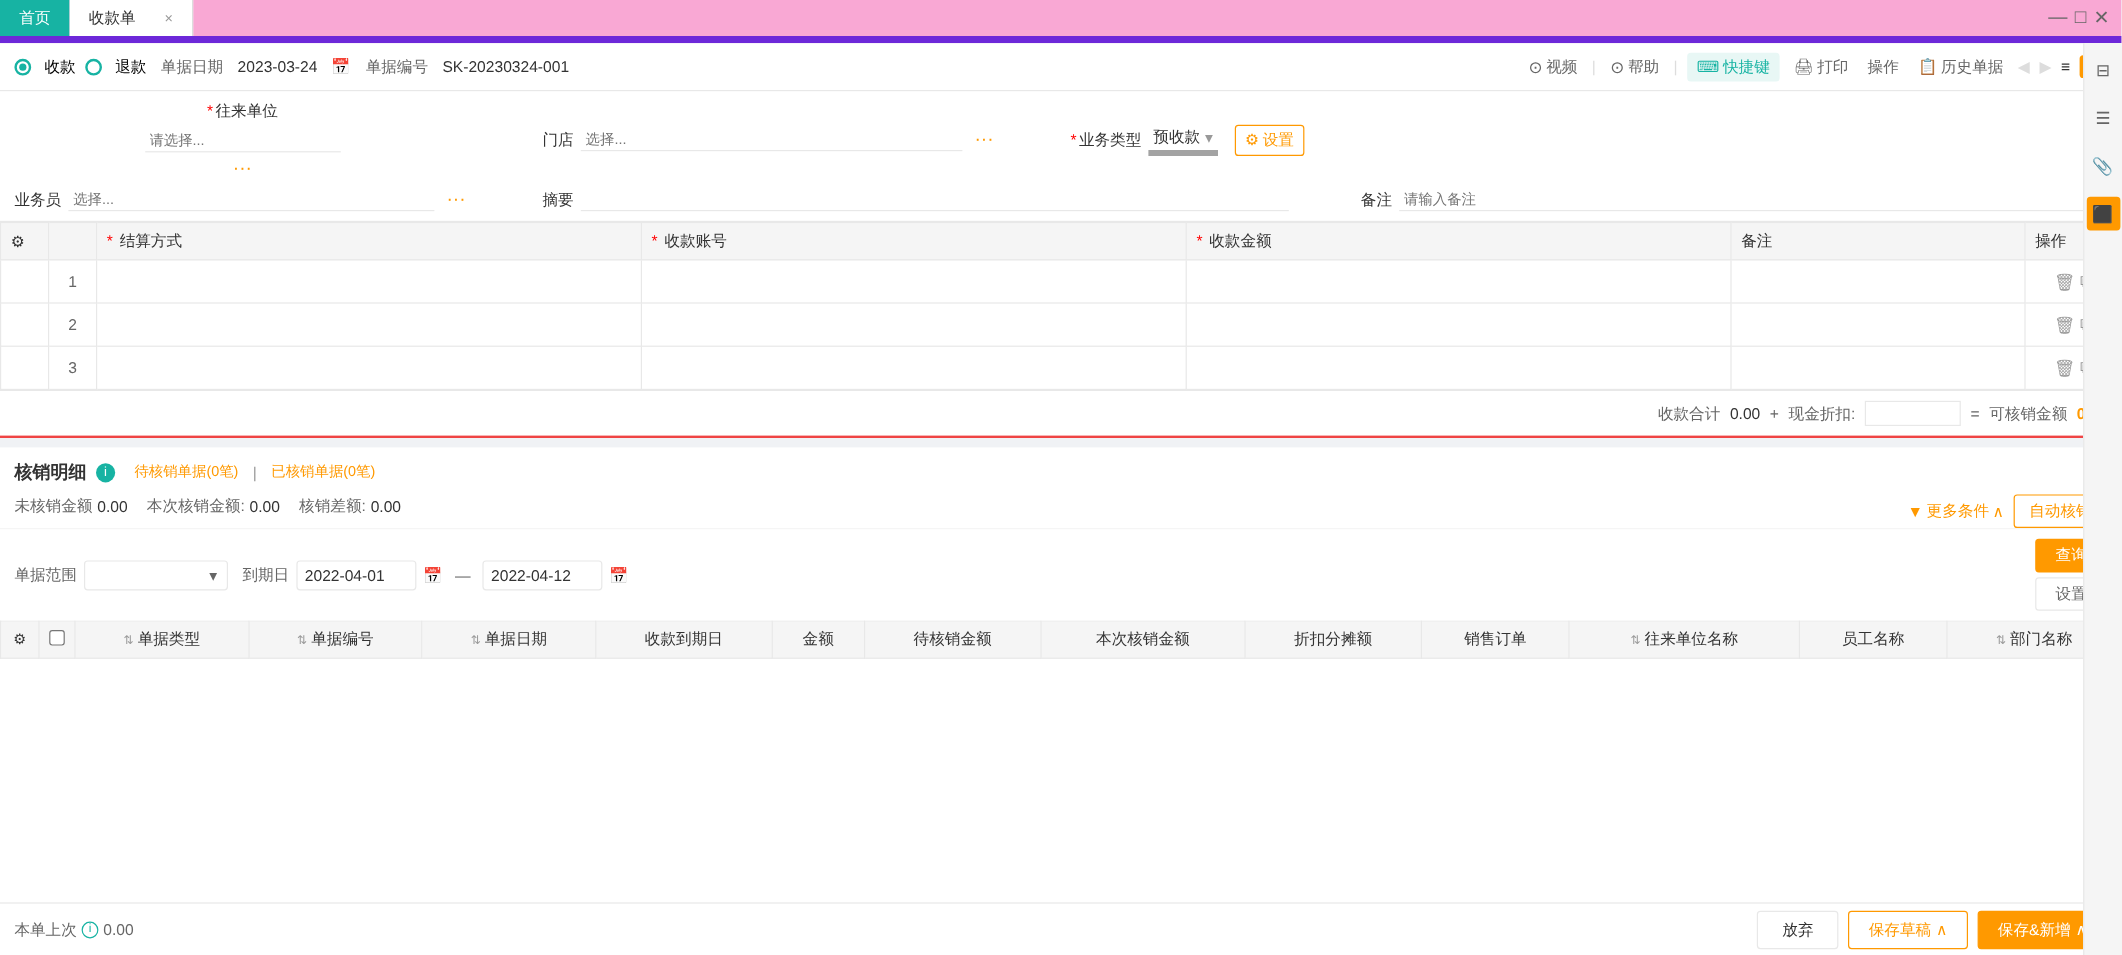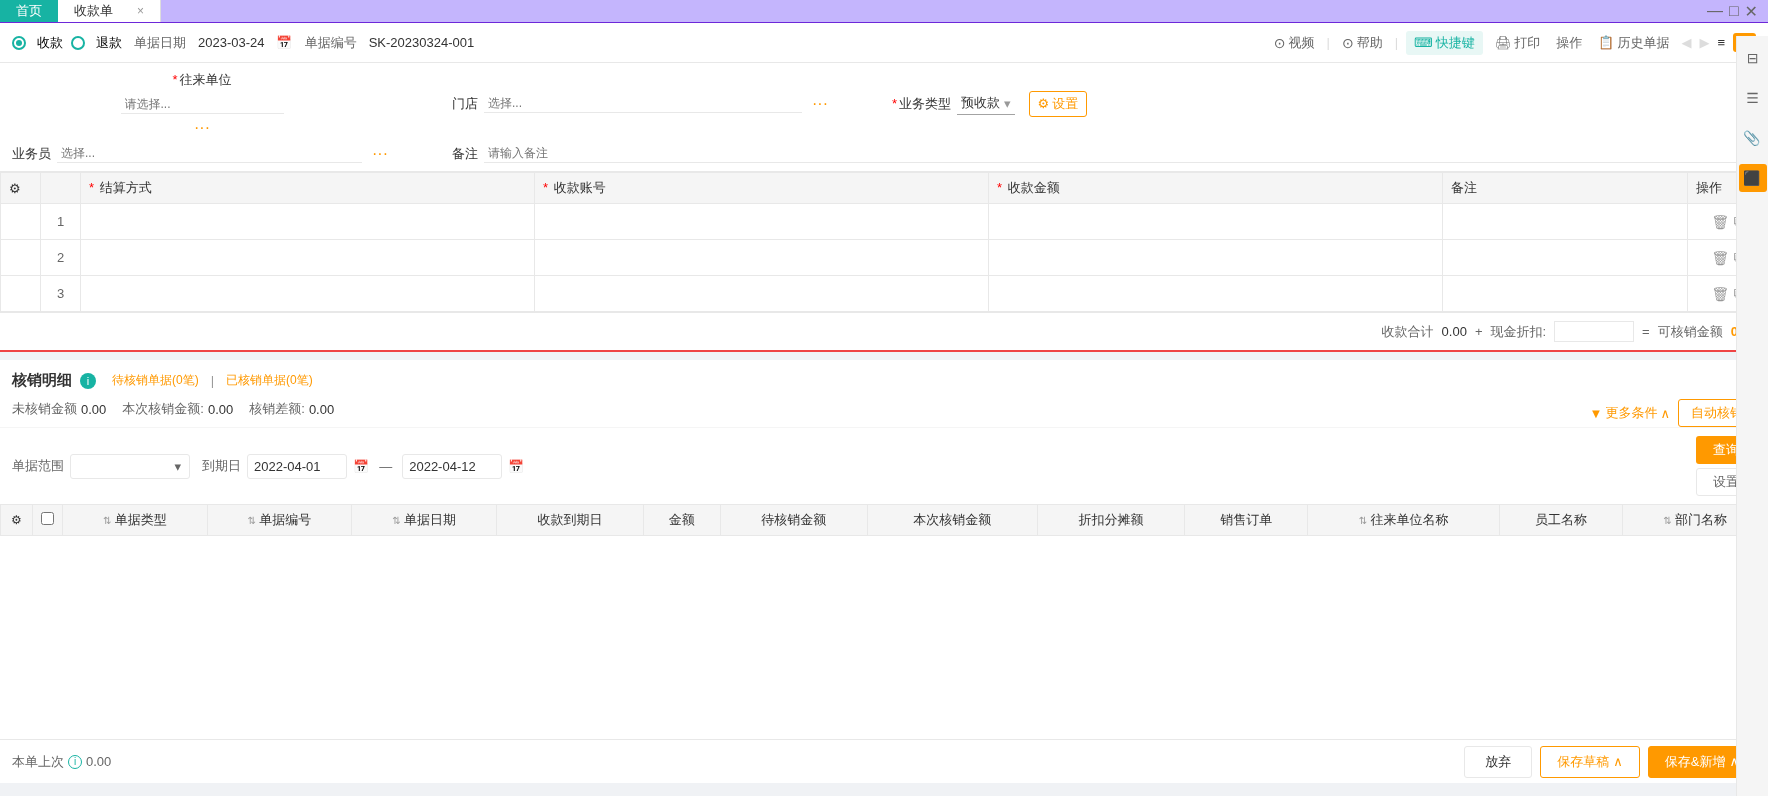--- a/index.html
+++ b/index.html
@@ -1,23 +1,23 @@
 <!DOCTYPE html>
 <html><head>
   <meta charset="utf-8">
   <style>
     * { box-sizing: border-box; margin: 0; padding: 0; font-family: 'Microsoft YaHei', Arial, sans-serif; font-size: 13px; }
     body { background: #f0f2f5; overflow: hidden; width: 1768px; height: 796px; }
 
     
     .tab-bar {
       display: flex; align-items: center;
-      background: #c4b5fd;
-      height: 23px;
-      border-bottom: 1px solid #6d28d9;
+      background: #f9a8d4;
+      height: 36px;
+      border-bottom: 6px solid #6d28d9;
     }
     .tab-home {
       background: #17b3a3;
       color: #fff;
       padding: 0 16px;
       height: 100%;
       display: flex; align-items: center;
       font-size: 13px;
       cursor: pointer;
     }
@@ -119,21 +119,21 @@
       border-bottom: 1px solid #e8e8e8;
       outline: none;
       padding: 2px 4px;
       color: #ccc;
       font-size: 12px;
     }
     .ellipsis-btn { color: #f90; cursor: pointer; padding: 0 4px; font-size: 16px; line-height: 1; }
     .form-select {
       display: flex; align-items: center; gap: 4px;
       border: none;
-      border-bottom: 1px solid #a3a3a3;
+      border-bottom: 5px solid #a3a3a3;
       padding: 2px 4px;
       color: #333;
       cursor: pointer;
     }
     .form-select .chevron { color: #999; }
 
     
     .table-section {
       flex: 1;
       overflow: auto;
@@ -459,20 +459,24 @@
           <span>⚙</span>
           <span>设置</span>
         </div>
       </div>
     </div>
     <div class="form-row">
       <div class="form-field" style="max-width:380px;">
         <span class="form-field-label">业务员</span>
         <input class="form-input" type="text" placeholder="选择..." style="">
         <span class="ellipsis-btn">···</span>
+      </div>
+      <div class="form-field" style="margin-left:60px;">
+        <span class="form-field-label">摘要</span>
+        <input class="form-input" type="text" style="width: 300px;">
       </div>
       <div class="form-field" style="margin-left:60px;">
         <span class="form-field-label">备注</span>
         <input class="form-input" type="text" style="width: 300px;" placeholder="请输入备注">
       </div>
     </div>
   </div>
 
   <div class="table-section" style="max-height:180px; overflow:auto; flex:none;">
     <table class="data-table">

